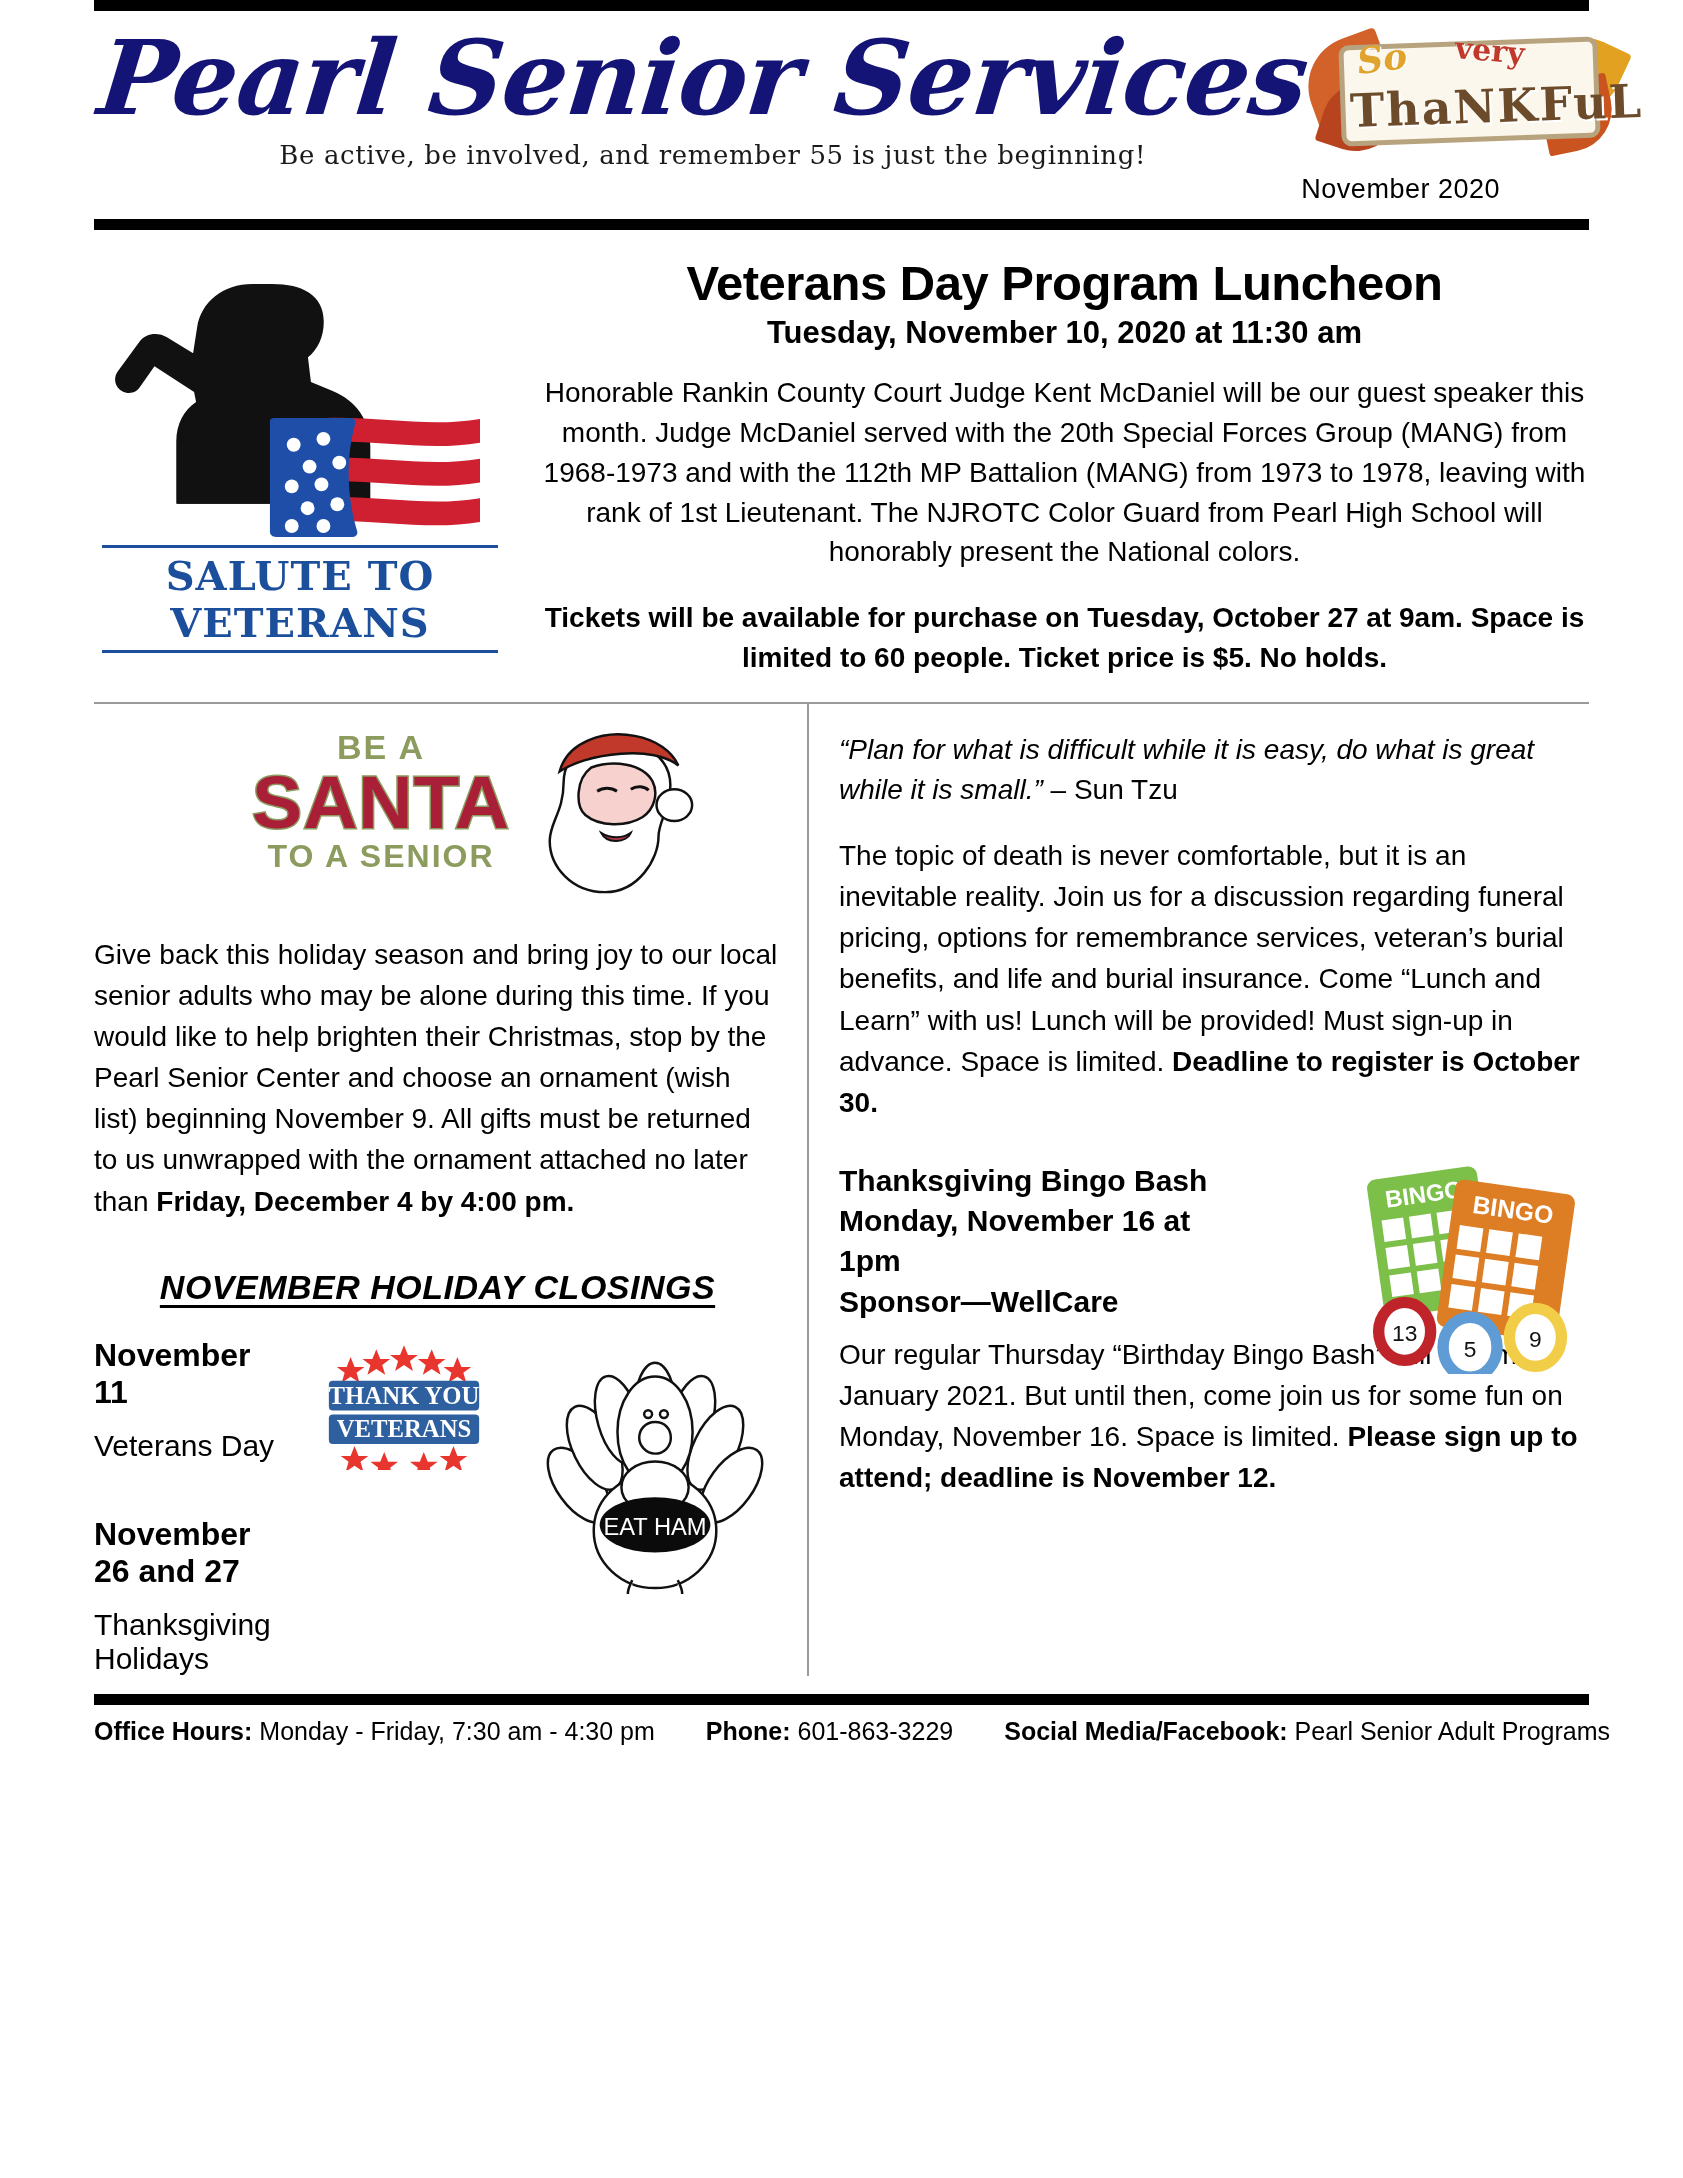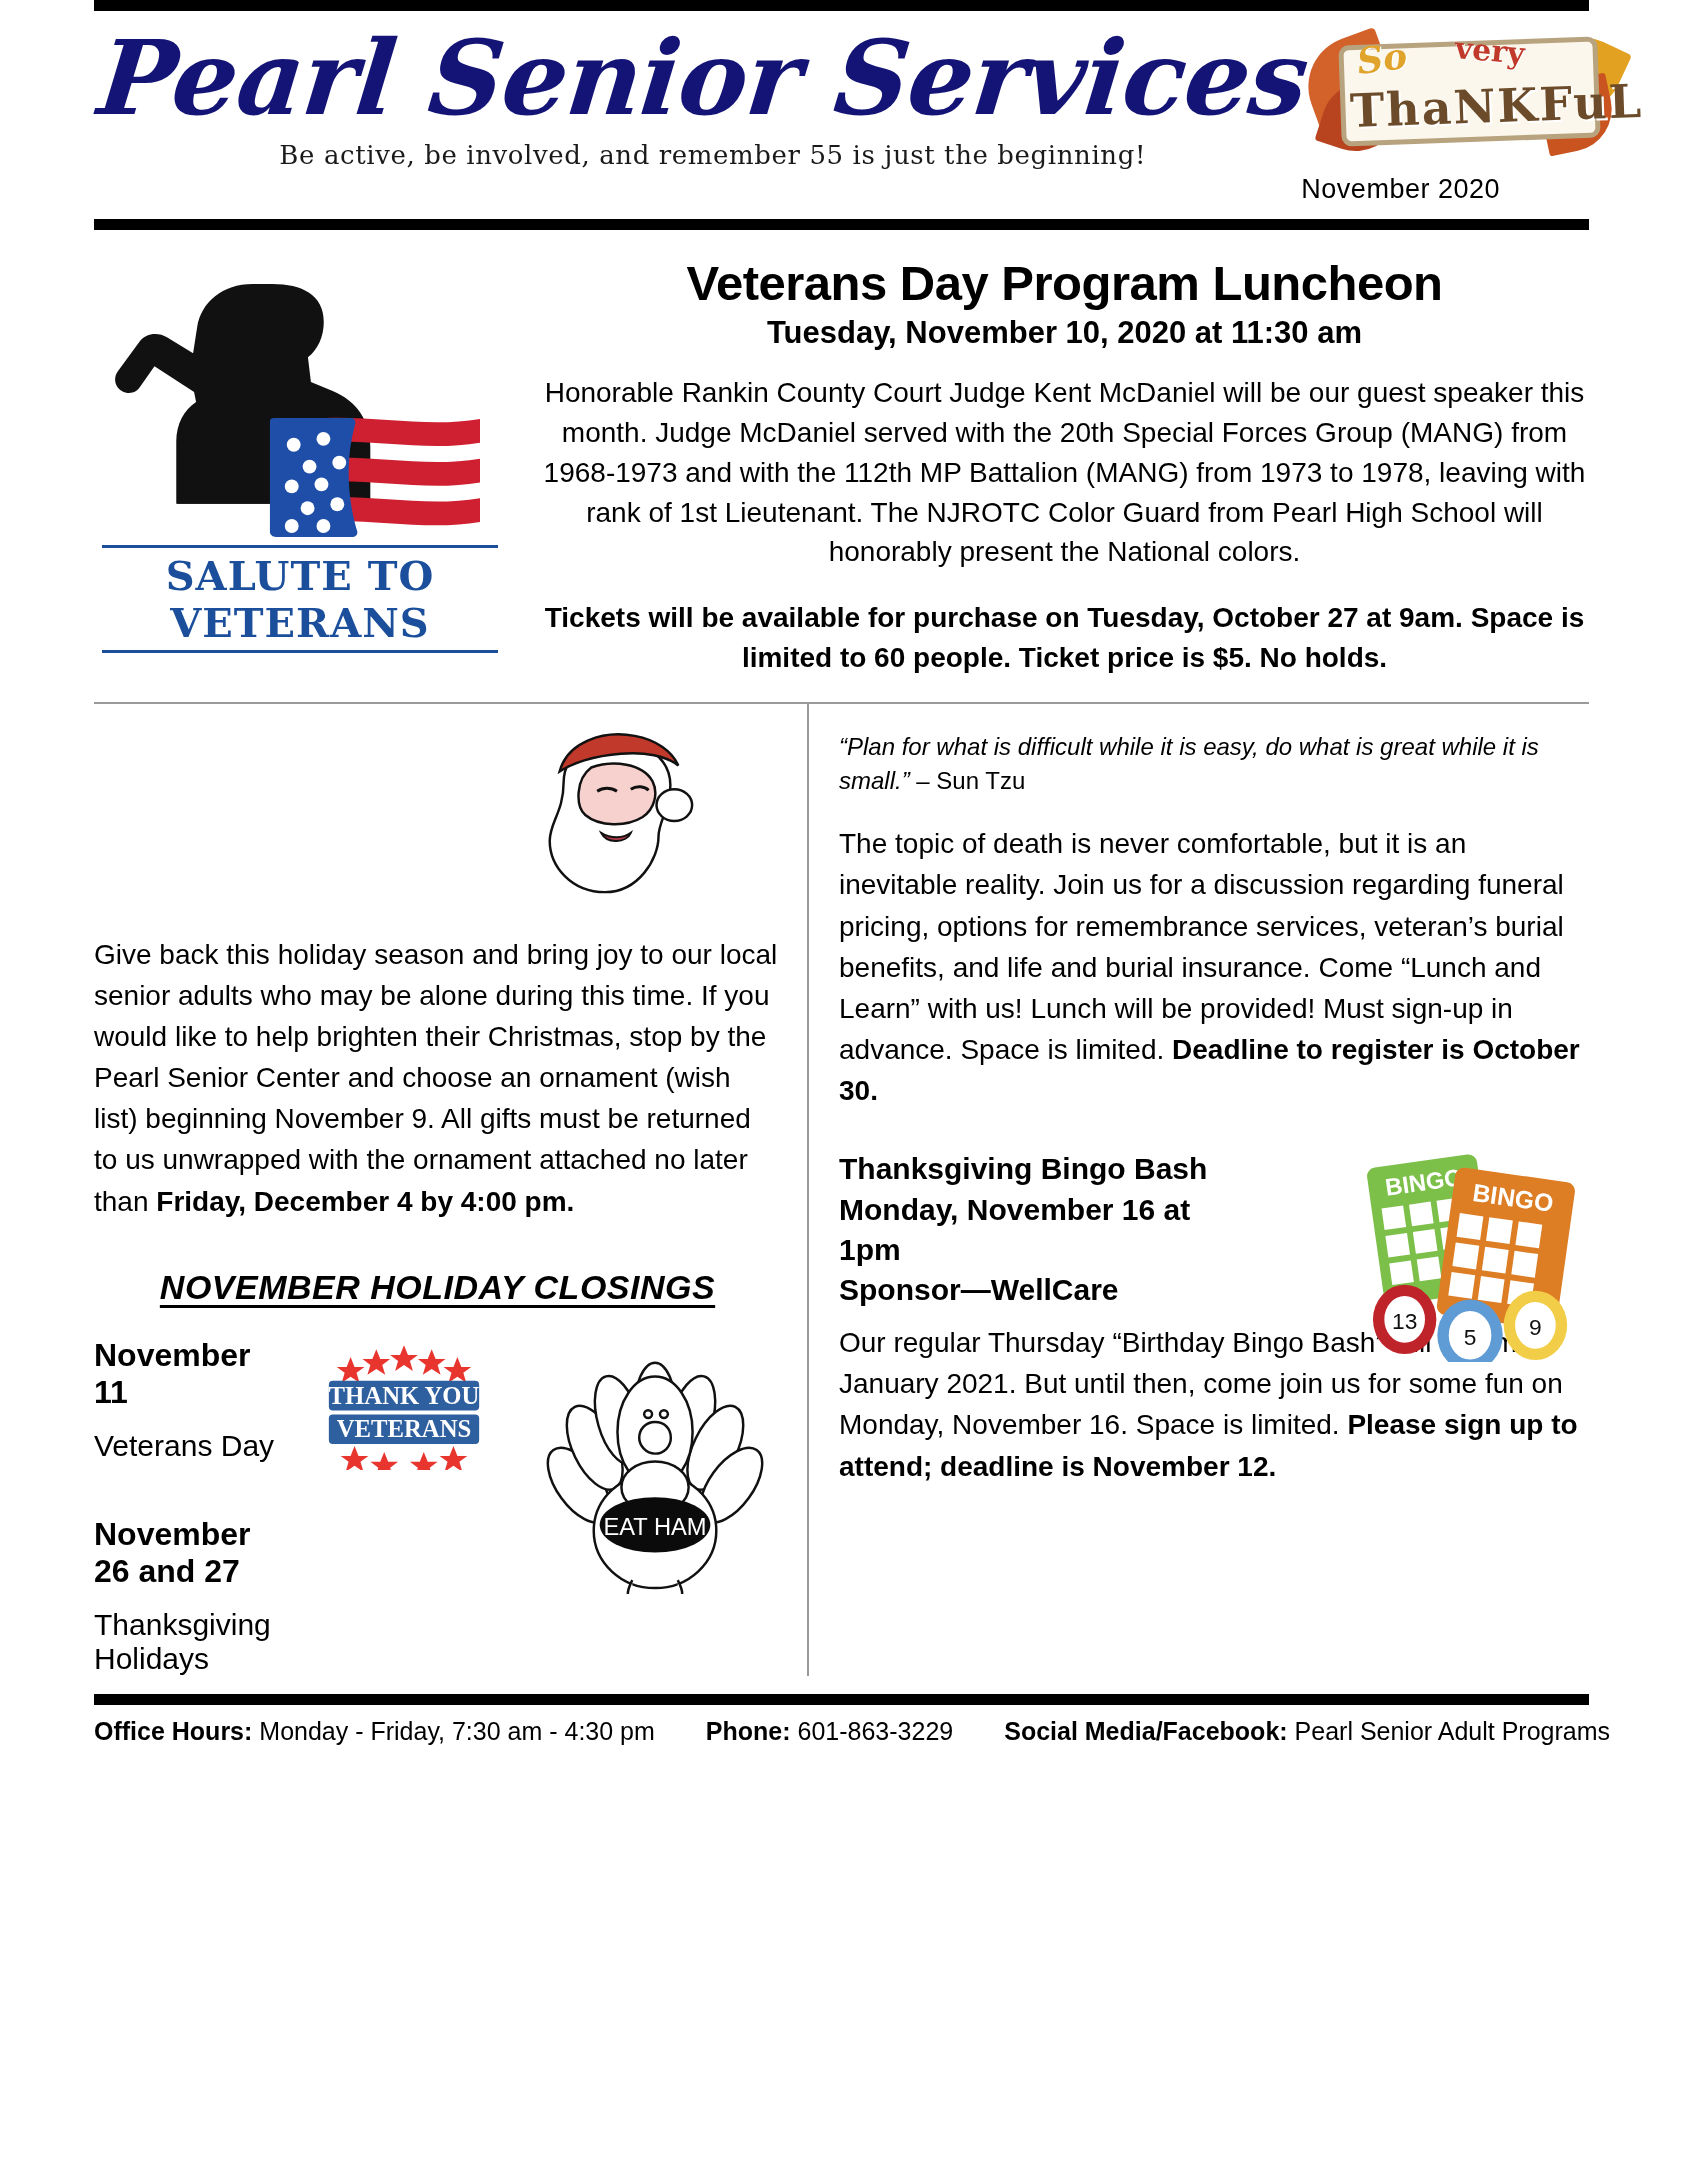--- a/index.html
+++ b/index.html
@@ -123,21 +123,21 @@
   
   .ll-head { display:flex; align-items:flex-start; margin-top:18px; }
   .ll-logo { width:252px; flex:0 0 252px; position:relative; height:129px; }
   .ll-lunch { position:absolute; left:0; top:8px; font-family:"DejaVu Serif", serif;
               font-weight:bold; font-size:53px; color:#1d3d54; letter-spacing:-1px; }
   .ll-amp   { position:absolute; left:170px; top:-8px; font-family:"DejaVu Serif", serif;
               font-weight:bold; font-size:91px; color:#f6bd22; }
   .ll-learn { position:absolute; left:42px; top:61px; font-family:"DejaVu Serif", serif;
               font-weight:bold; font-size:53px; color:#f6bd22; letter-spacing:-1px; }
   .ll-meta { flex:1 1 auto; font-size:31px; font-weight:bold; line-height:1.34; padding-top:4px;}
-  .quote { font-size:24px; font-style:italic; line-height:1.45; margin-top:26px; }
+  .quote { font-size:28px; font-style:italic; line-height:1.45; margin-top:26px; }
   .quote .attrib { font-style:normal; }
 
   
   .bingo-head { font-size:30px; font-weight:bold; line-height:1.34; margin-top:38px; }
   .bingo-art { position:absolute; right:0; top:0; width:228px; height:213px; }
   .bingo-zone { position:relative; }
   .bingo-body { font-size:28px; line-height:1.47; margin-top:12px; }
   .bingo-narrow { width:416px; }
 
   
@@ -218,20 +218,25 @@
 
   <div style="padding:16px 94px 0 94px;">
     <div class="hair"></div>
   </div>
 
   <div class="cols">
 
     <div class="col-l">
 
       <div class="santa-wrap">
+        <div class="santa-words">
+          <div class="sw-be">BE A</div>
+          <div class="sw-santa">SANTA</div>
+          <div class="sw-to">TO A SENIOR</div>
+        </div>
         <svg class="santa-face" viewBox="0 0 190 180">
           <path fill="#ffffff" stroke="#111" stroke-width="2.5" d="M44 58c0-30 26-44 52-44s56 16 56 46c0 24-12 36-12 52 0 22-20 56-54 56s-56-26-56-52c0-18 14-30 14-58z"></path>
           <path fill="#f6d1cd" stroke="#111" stroke-width="2.5" d="M72 42c22-8 52-4 62 14 6 12 2 28-10 36-16 10-44 10-58-2-10-9-10-36 6-48z"></path>
           <path fill="#c0392b" stroke="#111" stroke-width="2.5" d="M40 46c8-30 44-42 76-36 22 4 38 16 44 30-12-10-34-14-58-12-28 2-50 10-62 18z"></path>
           <ellipse fill="#ffffff" stroke="#111" stroke-width="2.5" cx="156" cy="80" rx="18" ry="16"></ellipse>
           <path fill="none" stroke="#111" stroke-width="3" d="M78 66c6-4 14-4 20 0M112 64c6-4 14-3 18 1"></path>
           <path fill="#b03a4a" stroke="#111" stroke-width="2" d="M82 108c10 6 22 6 30 0-4 10-24 12-30 0z"></path>
         </svg>
       </div>
 

